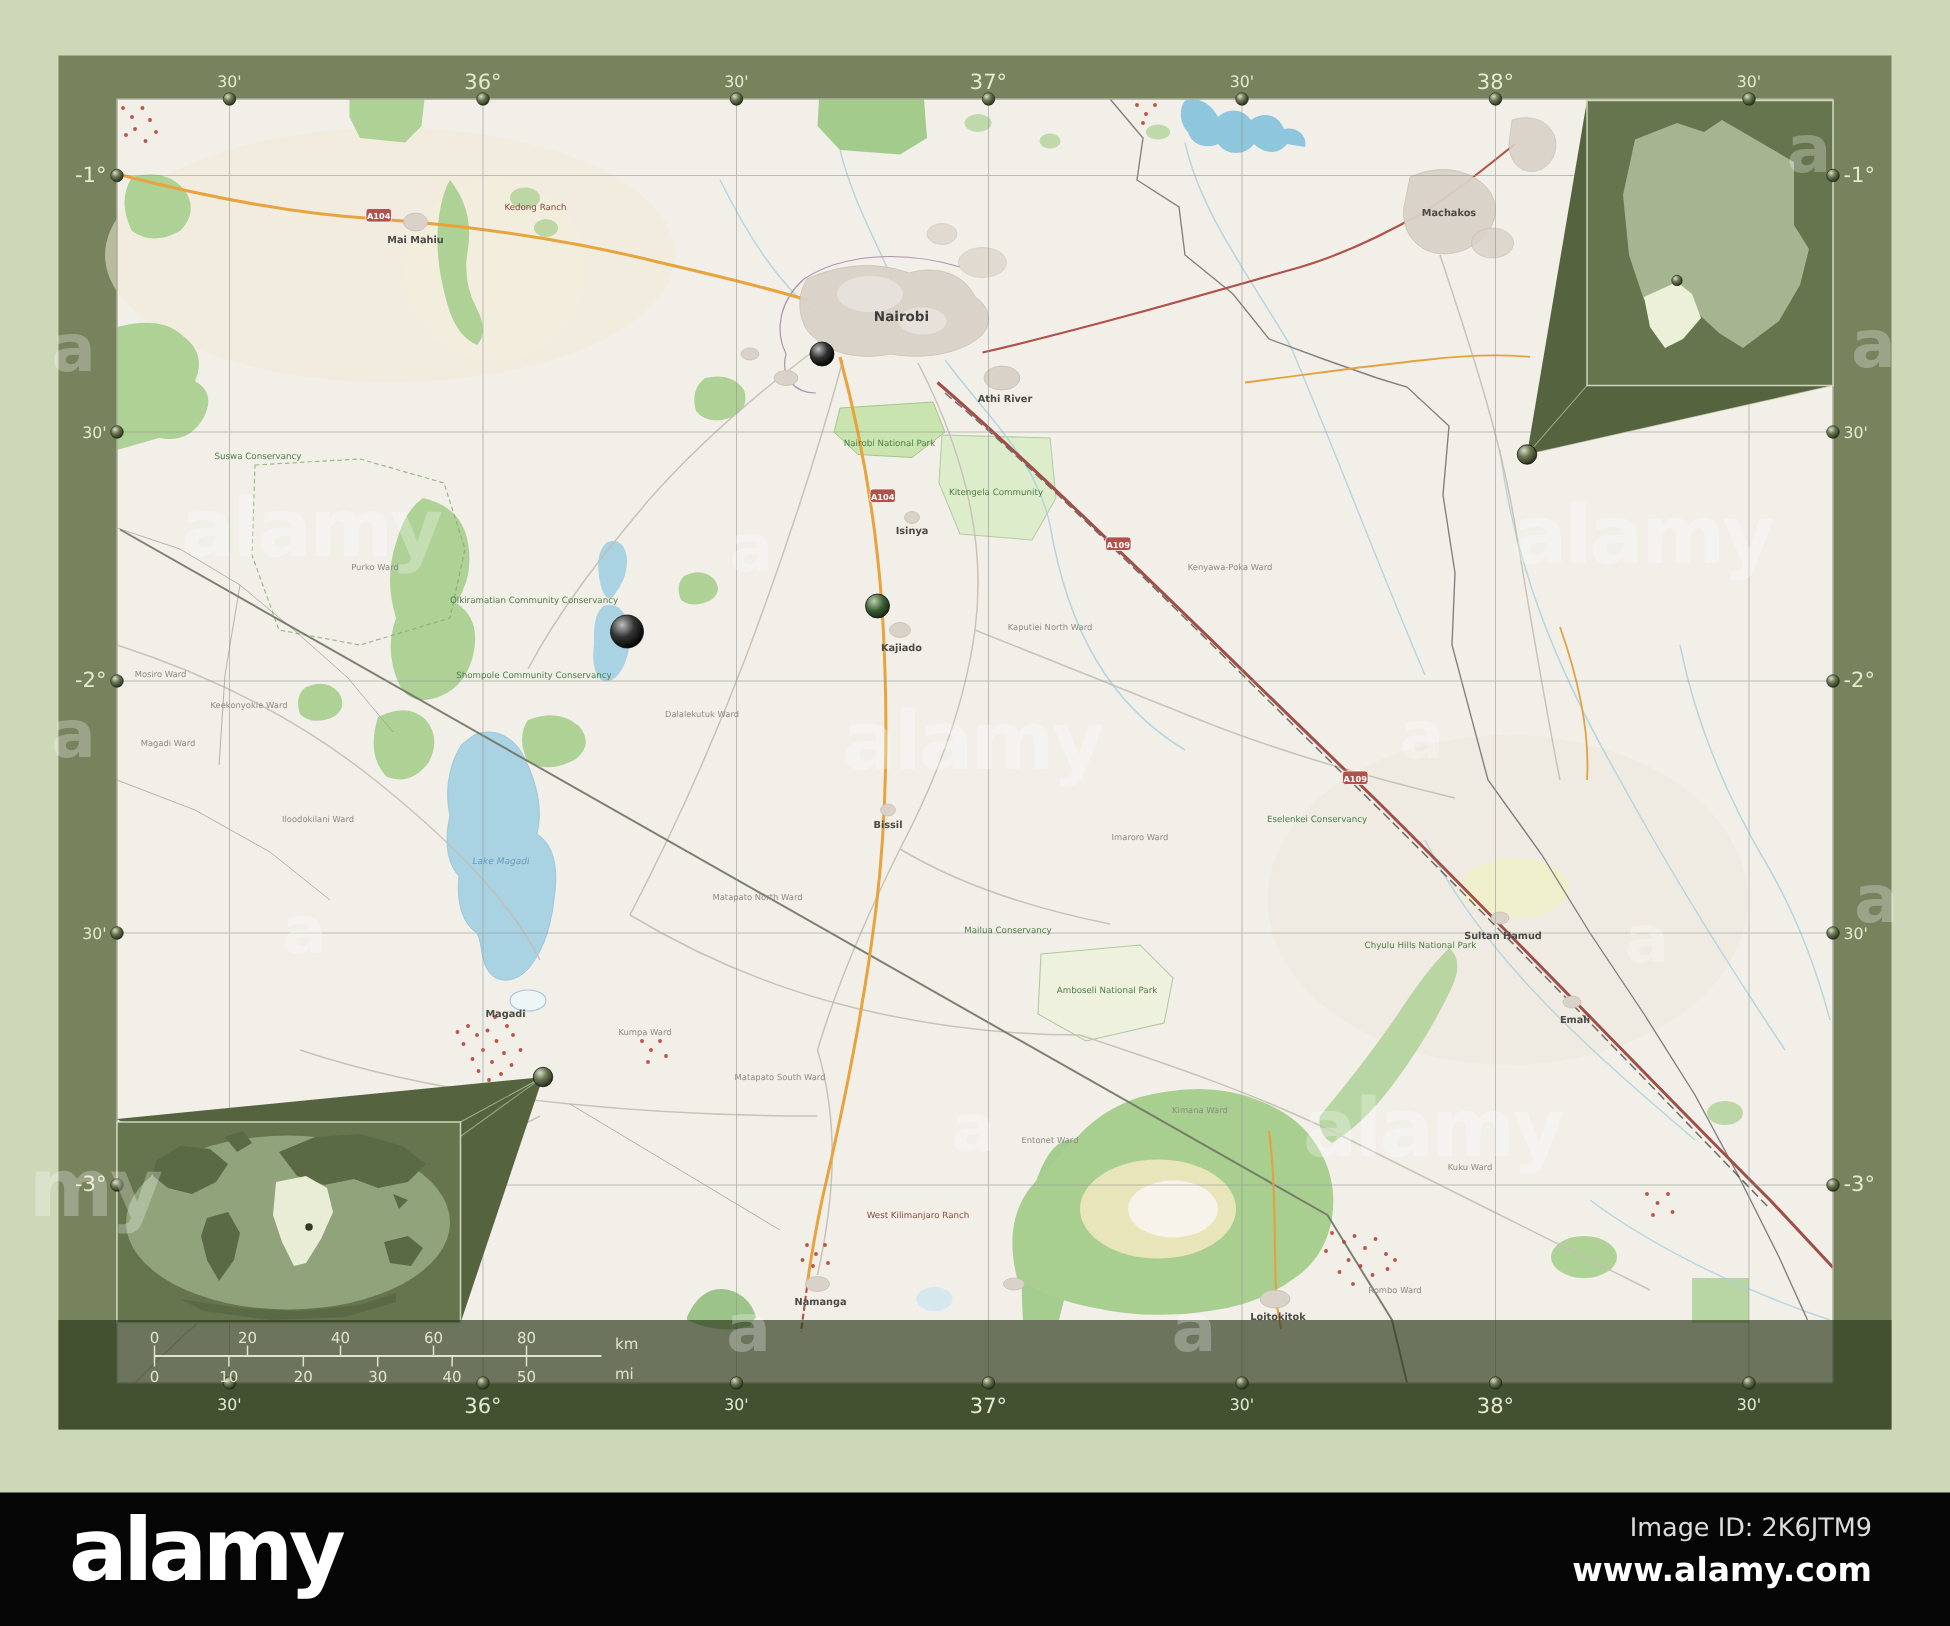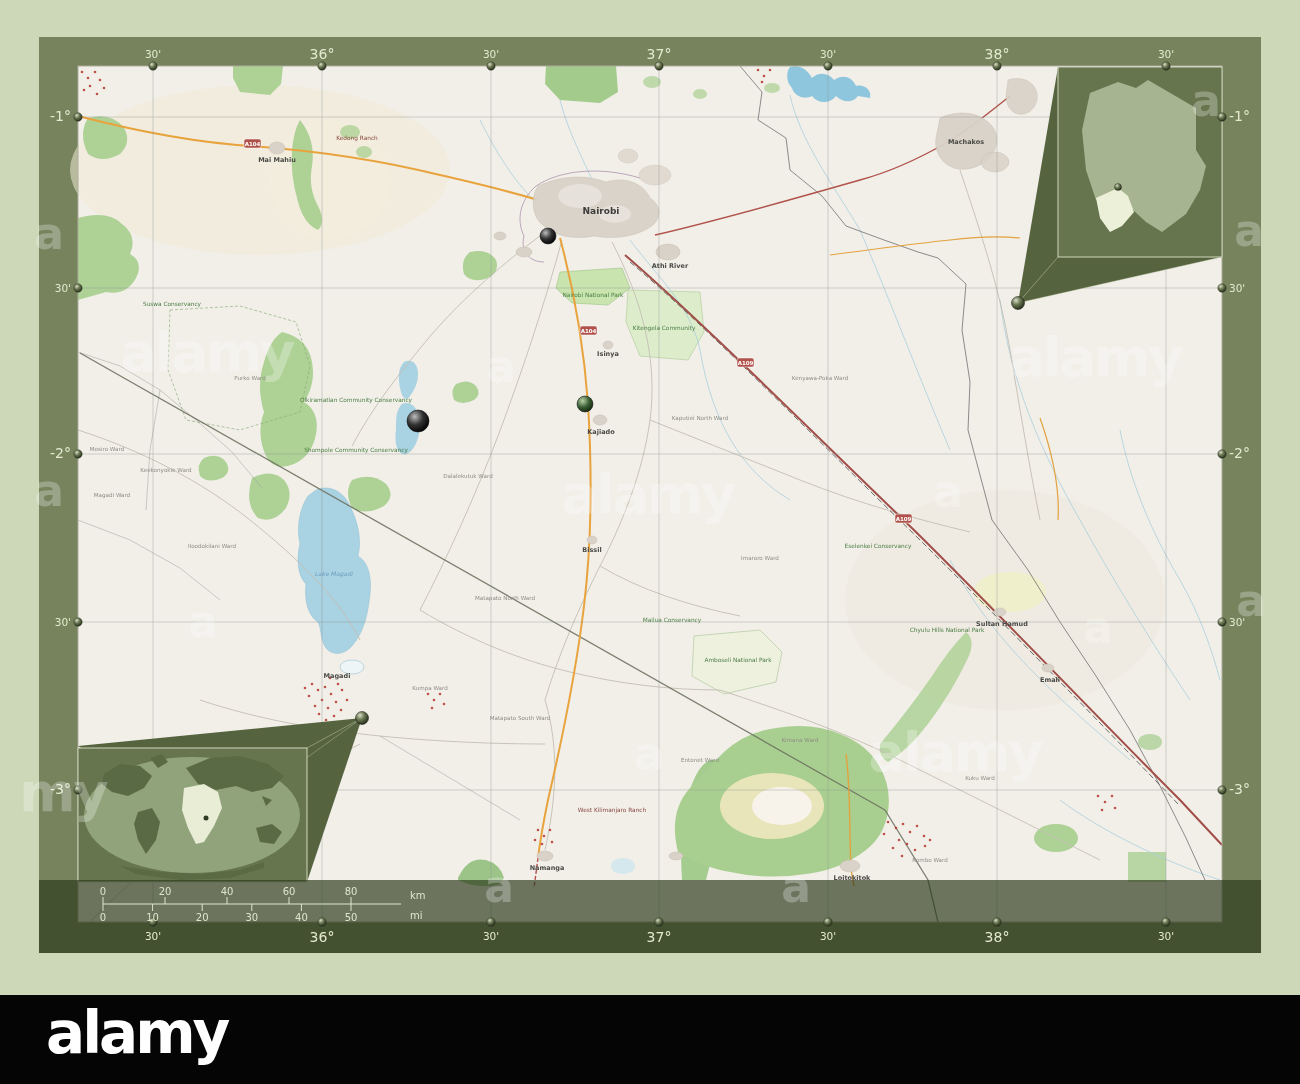--- a/index.html
+++ b/index.html
@@ -470,13 +470,17 @@
   <span class="wm" style="left:1250px;top:600px;font-size:44px;">a</span>
   <span class="wm" style="left:63px;top:792px;font-size:54px;">my</span>
   <span class="wm" style="left:648px;top:753px;font-size:44px;">a</span>
   <span class="wm" style="left:955px;top:752px;font-size:54px;">alamy</span>
   <span class="wm" style="left:498px;top:886px;font-size:44px;">a</span>
   <span class="wm" style="left:795px;top:886px;font-size:44px;">a</span>
 </div>
 
 <div class="bar">
   <div class="bar-logo">alamy</div>
+  <div class="bar-right">
+    <div class="bar-id">Image ID: 2K6JTM9</div>
+    <div class="bar-url">www.alamy.com</div>
+  </div>
 </div>
 
 </body></html>

